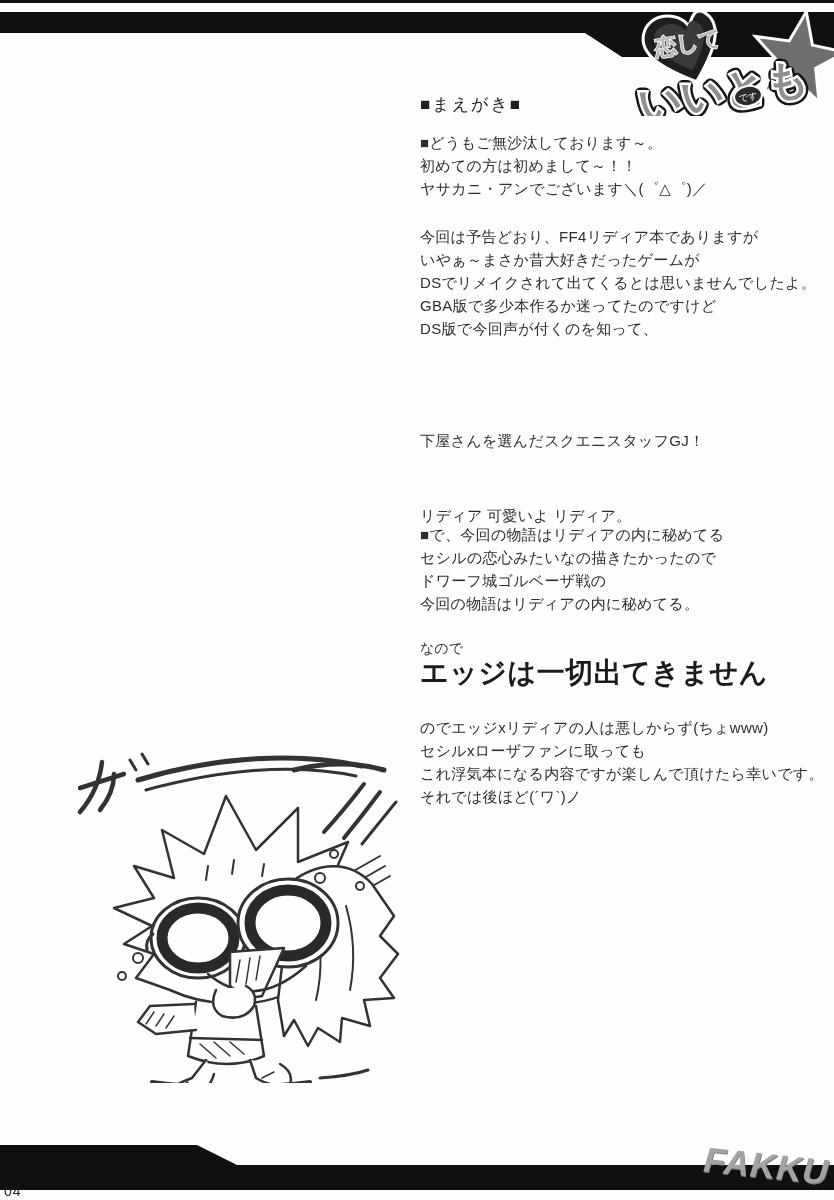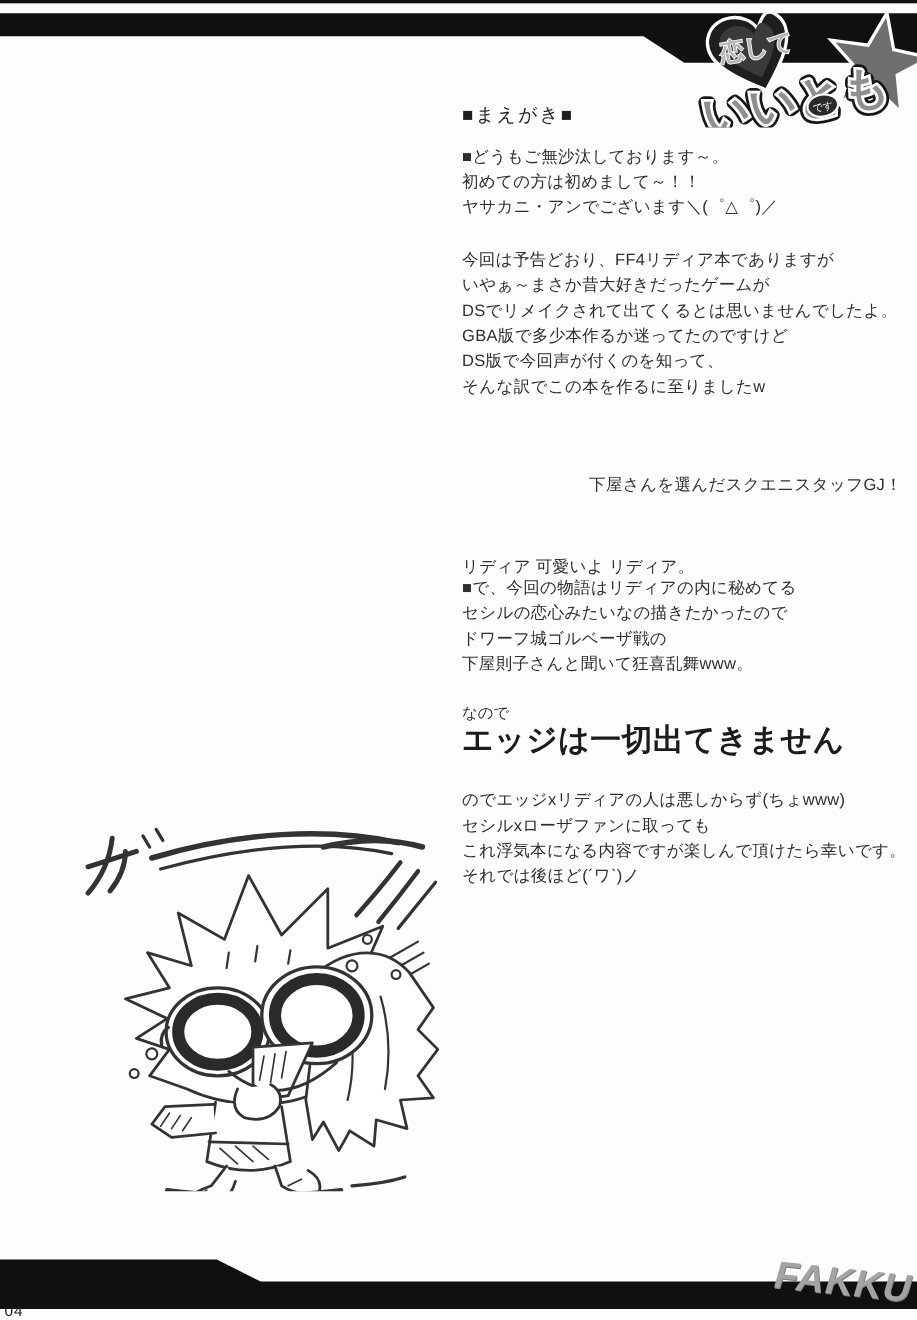--- a/index.html
+++ b/index.html
@@ -75,31 +75,30 @@
   <div class="line">初めての方は初めまして～！！</div>
   <div class="line">ヤサカニ・アンでございます＼(゜△゜)／</div>
 </div>
 
 <div class="col b2">
   <div class="line">今回は予告どおり、FF4リディア本でありますが</div>
   <div class="line">いやぁ～まさか昔大好きだったゲームが</div>
   <div class="line">DSでリメイクされて出てくるとは思いませんでしたよ。</div>
   <div class="line">GBA版で多少本作るか迷ってたのですけど</div>
   <div class="line">DS版で今回声が付くのを知って、</div>
-  <div class="line">そんな訳でこの本を作るに至りましたw</div>
 </div>
 
-<div class="col b3 line" style="position:absolute;text-align:right;">下屋さんを選んだスクエニスタッフGJ！</div>
+<div class="col b3 line" style="position:absolute;">下屋さんを選んだスクエニスタッフGJ！</div>
 <div class="col b4 line" style="position:absolute;">リディア 可愛いよ リディア。</div>
 
 <div class="col b5">
   <div class="line">■で、今回の物語はリディアの内に秘めてる</div>
   <div class="line">セシルの恋心みたいなの描きたかったので</div>
   <div class="line">ドワーフ城ゴルベーザ戦の</div>
-  <div class="line">下屋則子さんと聞いて狂喜乱舞www。</div>
+  <div class="line">今回の物語はリディアの内に秘めてる。</div>
 </div>
 
 <div class="col lead">なので</div>
 <div class="col big">エッジは一切出てきません</div>
 
 <div class="col b6">
   <div class="line">のでエッジxリディアの人は悪しからず(ちょwww)</div>
   <div class="line">セシルxローザファンに取っても</div>
   <div class="line">これ浮気本になる内容ですが楽しんで頂けたら幸いです。</div>
   <div class="line">それでは後ほど(´ワ`)ノ</div>

